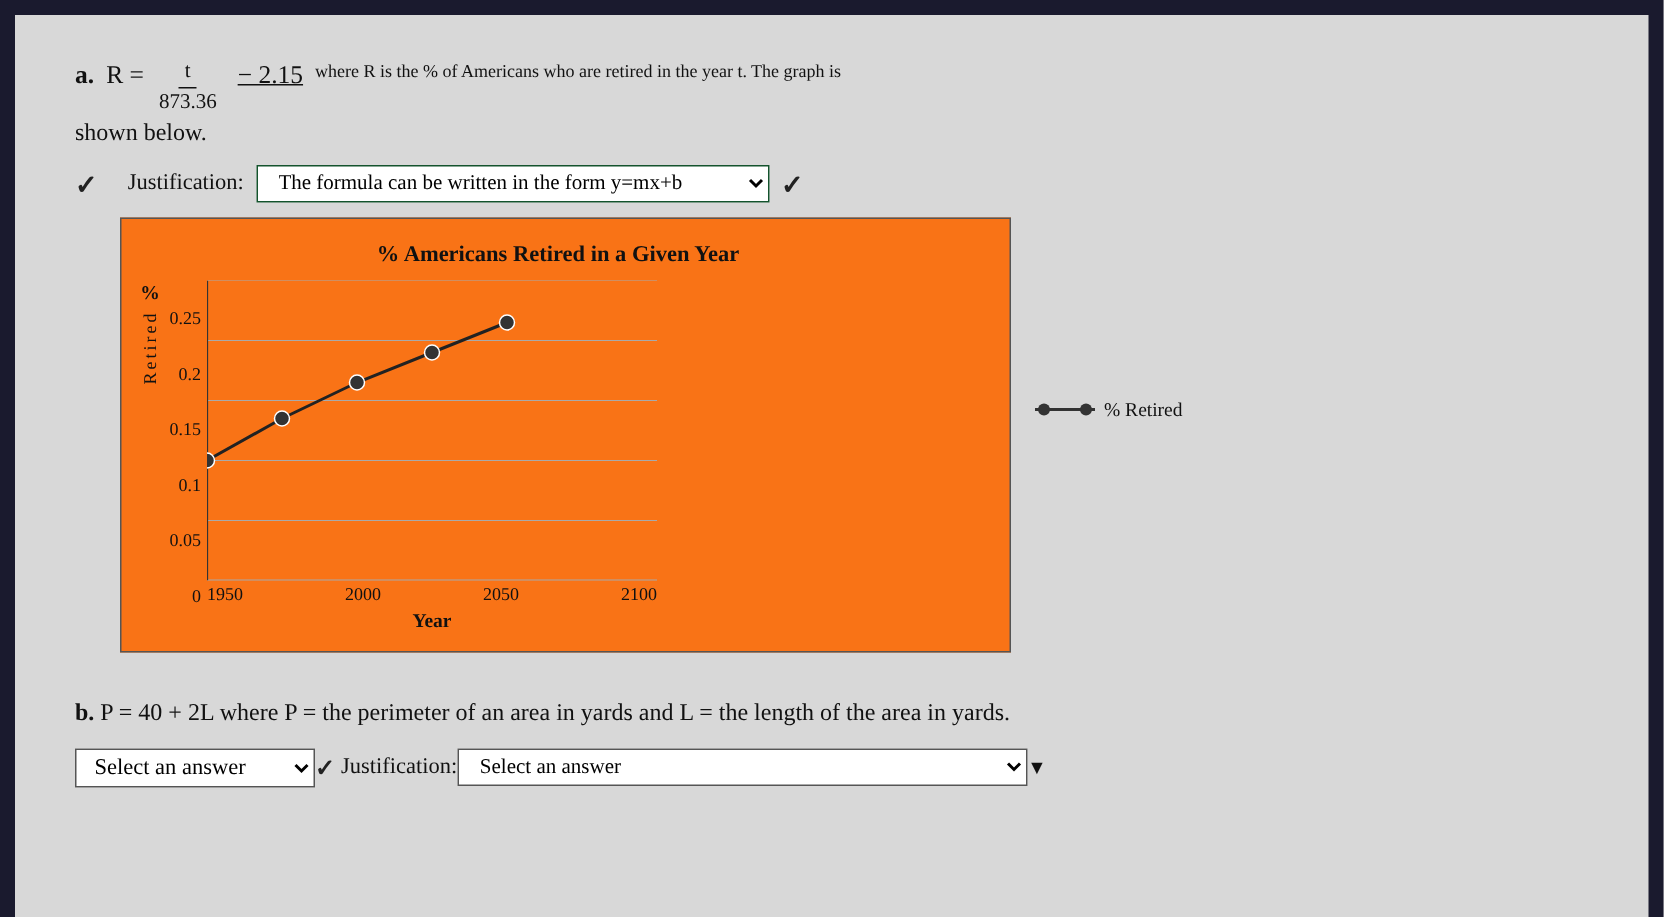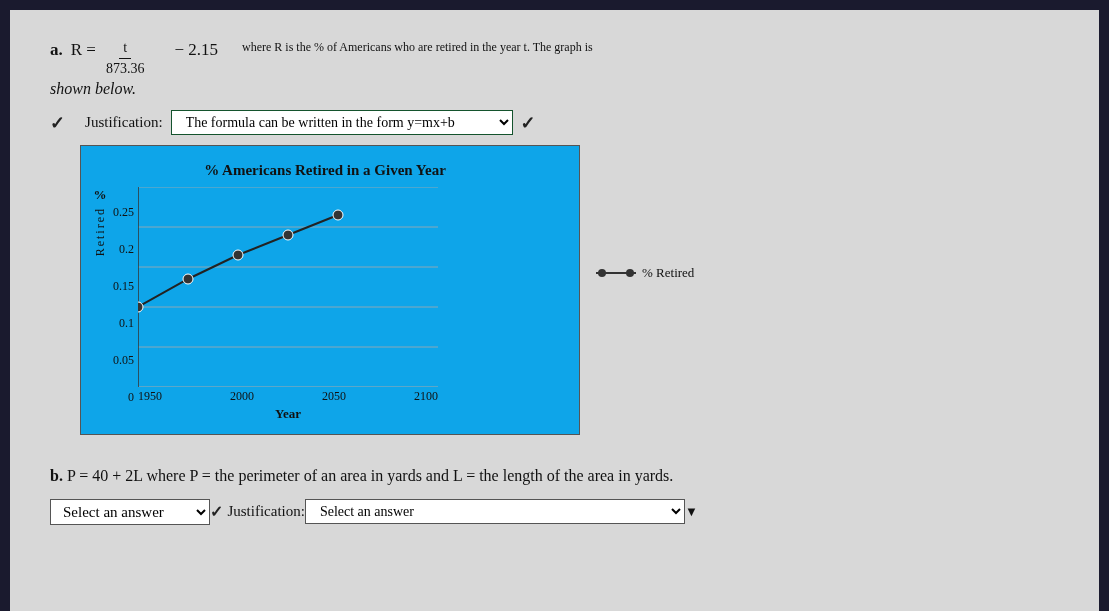--- a/index.html
+++ b/index.html
@@ -58,21 +58,20 @@
     }
     .formula-text {
       font-size: 12px;
       line-height: 1.5;
       display: inline;
     }
     .shown-below {
       font-size: 16px;
       margin-top: 2px;
       display: block;
-      font-style: italic;
     }
     .model-row {
       display: flex;
       align-items: center;
       gap: 8px;
       margin: 12px 0 10px 0;
     }
     .model-select {
       border: 1.5px solid #555;
       background: #fff;
@@ -99,24 +98,24 @@
     .justification-select {
       border: 1px solid #14532d;
       background: #fff;
       padding: 3px 10px;
       font-size: 14px;
       font-family: inherit;
       min-width: 320px;
       cursor: pointer;
     }
     .chart-container {
-      background: #0ea5e9;
+      background: #f97316;
       border: 1.5px solid #555;
       padding: 16px 20px 12px 10px;
-      width: 500px;
+      width: 594px;
       margin: 0 0 14px 30px;
     }
     .chart-title {
       text-align: center;
       font-size: 15px;
       font-weight: bold;
       margin-bottom: 8px;
       color: #111;
     }
     .x-axis-title {
@@ -164,21 +163,21 @@
 <div class="card">
 
   <div class="section-a">
     <div class="formula-line">
       <span class="label-a">a.</span>
       <span style="font-size:17px;">R =</span>
       <span class="fraction">
         <span class="numerator">t</span>
         <span class="denominator">873.36</span>
       </span>
-      <span style="font-size:17px; margin:0 20px;">− 2.15</span>
+      <span style="font-size:17px; margin:0 4px;text-decoration:underline;">− 2.15</span>
       <span class="formula-text">where R is the % of Americans who are retired in the year t. The graph is</span>
     </div>
     <span class="shown-below">shown below.</span>
 
     <div class="model-row">
       <span class="checkmark">✓</span>
       <span class="edit-icon">𝓄</span>
       <span class="justification-label">Justification:</span>
       <select class="justification-select">
         <option>The formula can be written in the form y=mx+b</option>

